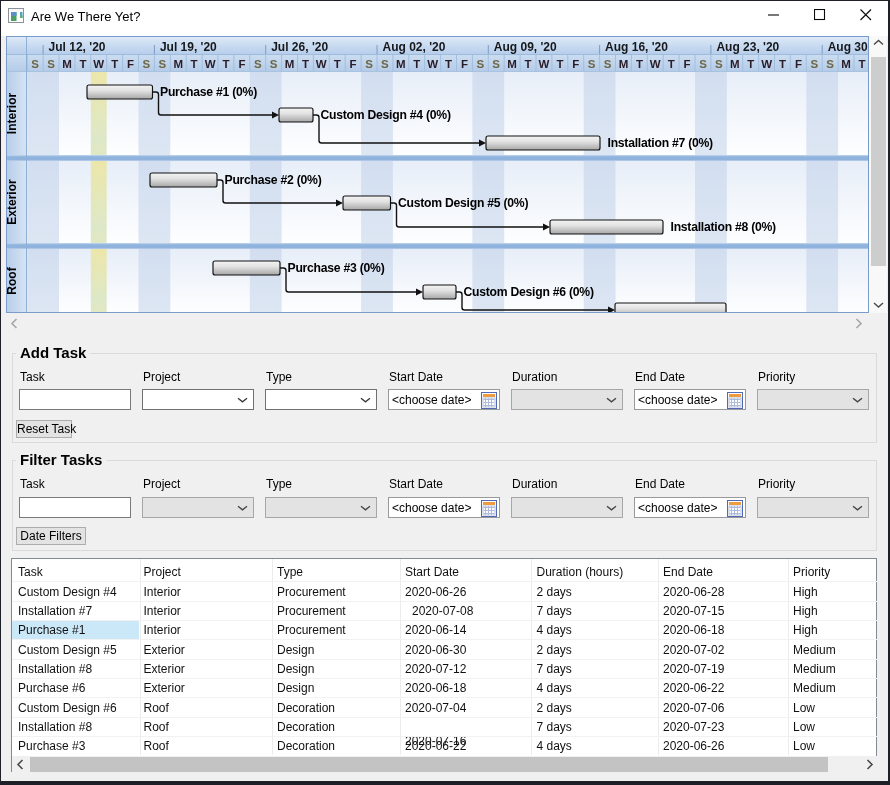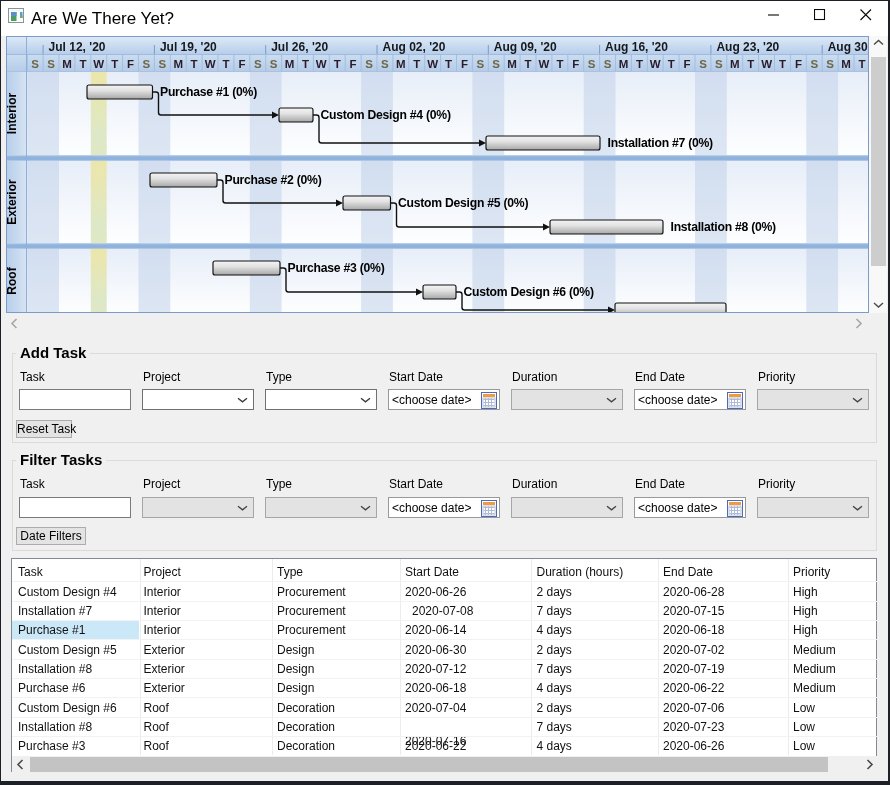--- a/index.html
+++ b/index.html
@@ -22,21 +22,21 @@
 <div id="win">
 <div class="abs" style="left:1px;top:1px;width:887px;height:35px;background:#fff"></div>
 <svg class="abs" style="left:8px;top:8px" width="16" height="15">
 <rect x="0.5" y="0.5" width="15" height="14" fill="#fdfdfd" stroke="#8b9299"></rect>
 <rect x="1.5" y="1.5" width="13" height="2" fill="#f5f6f7"></rect>
 <rect x="3" y="4" width="5.5" height="9" fill="#4d9e62"></rect>
 <rect x="3" y="4" width="5.5" height="4" fill="#5b8fc6"></rect>
 <rect x="12" y="4" width="2.5" height="6" fill="#55a0c8"></rect>
 <rect x="12" y="7.5" width="2.5" height="2.5" fill="#64b06a"></rect>
 </svg>
-<div class="abs" style="left:31px;top:9px;font-size:17px;color:#000">Are We There Yet?</div>
+<div class="abs" style="left:31px;top:9px;font-size:13px;color:#000">Are We There Yet?</div>
 <svg class="abs" style="left:768px;top:14px" width="11" height="2">
       <path d="M0,1H11" stroke="#0a0a0a" stroke-width="1.1"></path>
     </svg>
 <svg class="abs" style="left:814px;top:9px" width="12" height="12">
       <rect x="0.5" y="0.5" width="10" height="10" fill="none" stroke="#0a0a0a" stroke-width="1.1"></rect>
     </svg>
 <svg class="abs" style="left:860px;top:9px" width="12" height="12">
       <path d="M0.5,0.5 L11,11 M11,0.5 L0.5,11" stroke="#0a0a0a" stroke-width="1.1"></path>
     </svg>
 <div id="chartwrap"><svg id="chart" width="863" height="277" viewBox="0 0 863 277" xmlns="http://www.w3.org/2000/svg" font-family="Liberation Sans, sans-serif">

